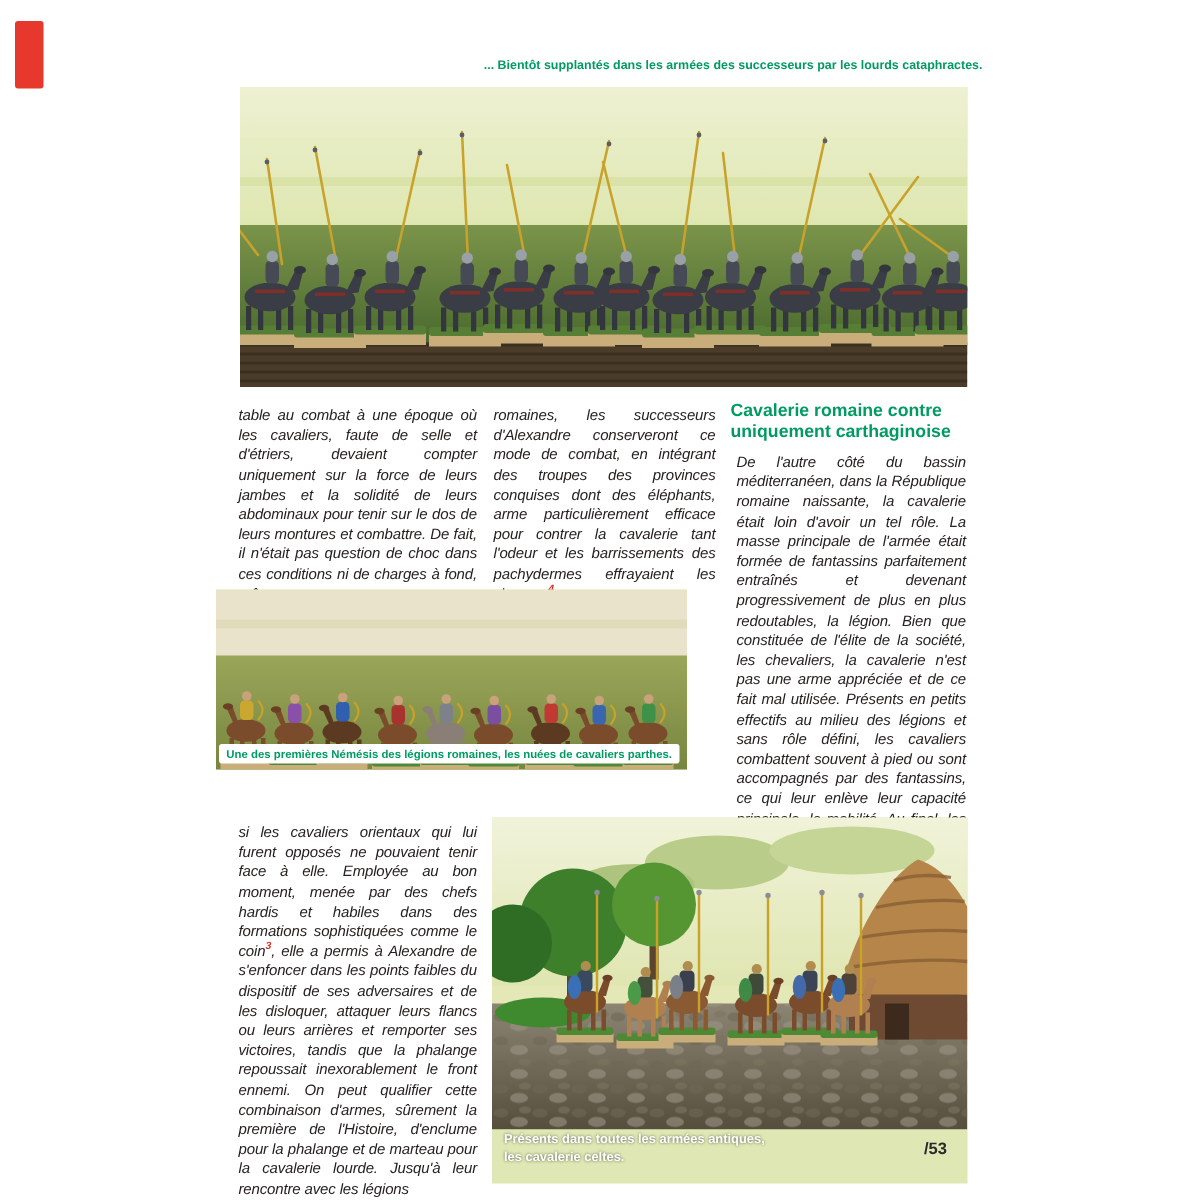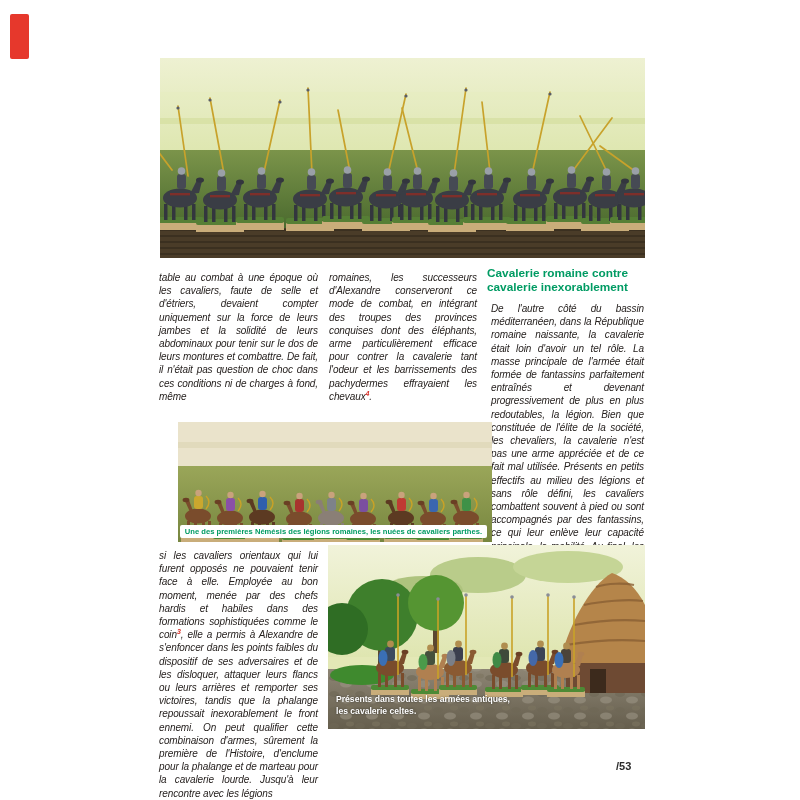--- a/index.html
+++ b/index.html
@@ -5,22 +5,22 @@
   html,body{margin:0;padding:0;background:#ffffff;}
   .page{position:relative;width:800px;height:800px;background:#ffffff;overflow:hidden;
         font-family:"Liberation Sans",sans-serif;color:#26211f;}
   .abs{position:absolute;}
   .tab{left:10px;top:14px;width:19px;height:45px;background:#e6382c;border-radius:2px;}
   .kicker{left:155px;top:38px;width:500px;text-align:right;color:#009b63;
           font-size:8.3px;font-weight:bold;letter-spacing:0px;}
   .photo{overflow:hidden;background:#dfe7b4;}
   .photo svg{display:block;}
   .photo1{left:160px;top:58px;width:485px;height:200px;}
-  .photo2{left:178px;top:393px;width:314px;height:120px;margin-top:29px;}
-  .photo3{left:328px;top:545px;width:317px;height:184px;}
+  .photo2{left:144px;top:393px;width:314px;height:120px;}
+  .photo3{left:328px;top:545px;width:317px;height:244px;}
   .bodycol p{margin:4px;font-size:10px;line-height:13.2px;text-align:justify;
              letter-spacing:-0.1px;color:#26211f;font-style:italic;}
   .col1a{left:155px;top:267px;width:167px;}
   .col2a{left:325px;top:267px;width:156px;}
   .col3 {left:487px;top:267px;width:161px;}
   .col1b{left:155px;top:545px;width:167px;}
   .heading{margin:0 0 8px 0;font-size:11.8px;line-height:13.5px;color:#009b63;font-weight:bold;}
   .fnote{color:#d8322a;font-size:7px;vertical-align:super;line-height:0;font-weight:bold;}
   .cap2{position:absolute;right:5px;bottom:4px;background:#ffffff;color:#009b63;
         font-size:7.6px;font-weight:bold;padding:2px 5px;border-radius:2px;white-space:nowrap;}
@@ -28,20 +28,21 @@
         line-height:11.5px;text-shadow:0 0 2px rgba(0,0,0,.6);}
   .pagenum{left:616px;top:760px;font-size:11px;font-weight:bold;color:#2a2a2a;text-align:right;}
 </style>
 </head>
 <body>
 
 <div class="page">
 
   <div class="abs tab"></div>
 
+  <div class="abs kicker">... Bientôt supplantés dans les armées des successeurs par les lourds cataphractes.</div>
 
   <div class="abs photo photo1">
     <svg width="485" height="200" viewBox="0 0 485 200">
       <defs>
         <linearGradient id="sky1" x1="0" y1="0" x2="0" y2="1">
           <stop offset="0" stop-color="#eef1d2"></stop>
             <stop offset="1" stop-color="#dde6ae"></stop>
         </linearGradient>
         <linearGradient id="grass1" x1="0" y1="0" x2="0" y2="1">
           <stop offset="0" stop-color="#7b944a"></stop>
@@ -113,21 +114,21 @@
 
   <div class="abs bodycol col1a">
     <p>table au combat à une époque où les cavaliers, faute de selle et d'étriers, devaient compter uniquement sur la force de leurs jambes et la solidité de leurs abdominaux pour tenir sur le dos de leurs montures et combattre. De fait, il n'était pas question de choc dans ces conditions ni de charges à fond, même</p>
   </div>
 
   <div class="abs bodycol col2a">
     <p><span>romaines, les successeurs d'Alexandre conserveront ce mode de combat, en intégrant des troupes des provinces conquises dont des éléphants, arme particulièrement efficace pour contrer la cavalerie tant l'odeur et les barrissements des pachydermes effrayaient les chevaux</span><span class="fnote">4</span><span>.</span></p>
   </div>
 
   <div class="abs bodycol col3">
-    <h2 class="heading">Cavalerie romaine contre cavalerie inexorablement</h2>
+    <h2 class="heading">Cavalerie romaine contre uniquement carthaginoise</h2>
     <p>De l'autre côté du bassin méditerranéen, dans la République romaine naissante, la cavalerie était loin d'avoir un tel rôle. La masse principale de l'armée était formée de fantassins parfaitement entraînés et devenant progressivement de plus en plus redoutables, la légion. Bien que constituée de l'élite de la société, les chevaliers, la cavalerie n'est pas une arme appréciée et de ce fait mal utilisée. Présents en petits effectifs au milieu des légions et sans rôle défini, les cavaliers combattent souvent à pied ou sont accompagnés par des fantassins, ce qui leur enlève leur capacité principale, la mobilité. Au final, les troupes montées de cette époque n'avaient guère qu'un rôle de</p>
   </div>
 
   <div class="abs photo photo2">
     <svg width="314" height="142" viewBox="0 0 314 142">
       <defs>
         <linearGradient id="grass2" x1="0" y1="0" x2="0" y2="1">
           <stop offset="0" stop-color="#9aa659"></stop>
             <stop offset="1" stop-color="#6d7d38"></stop>
         </linearGradient>

